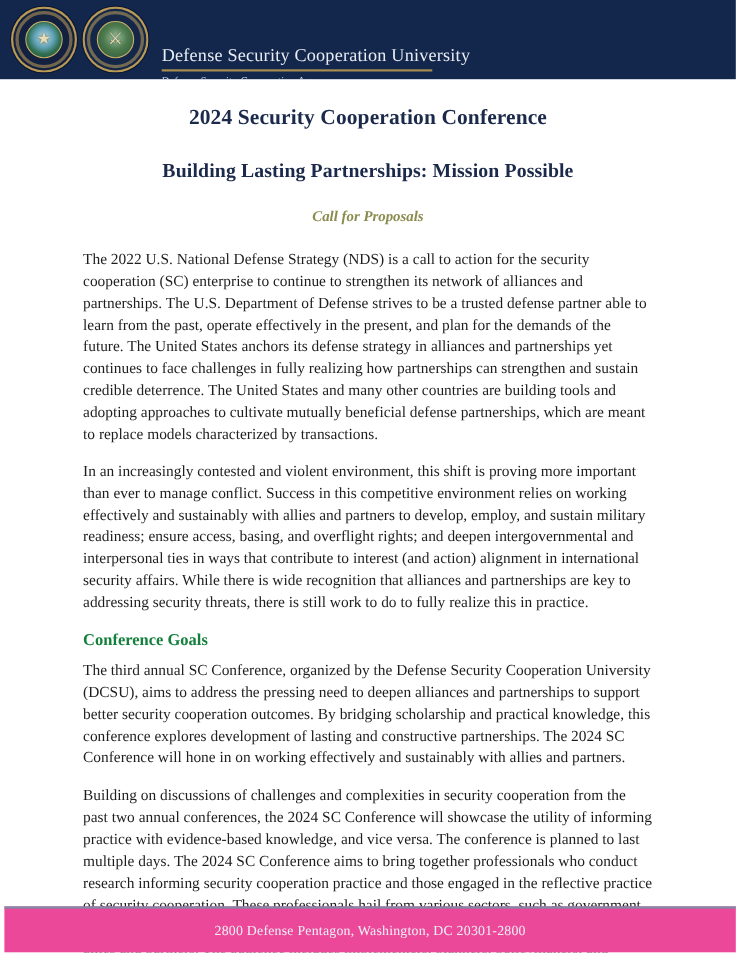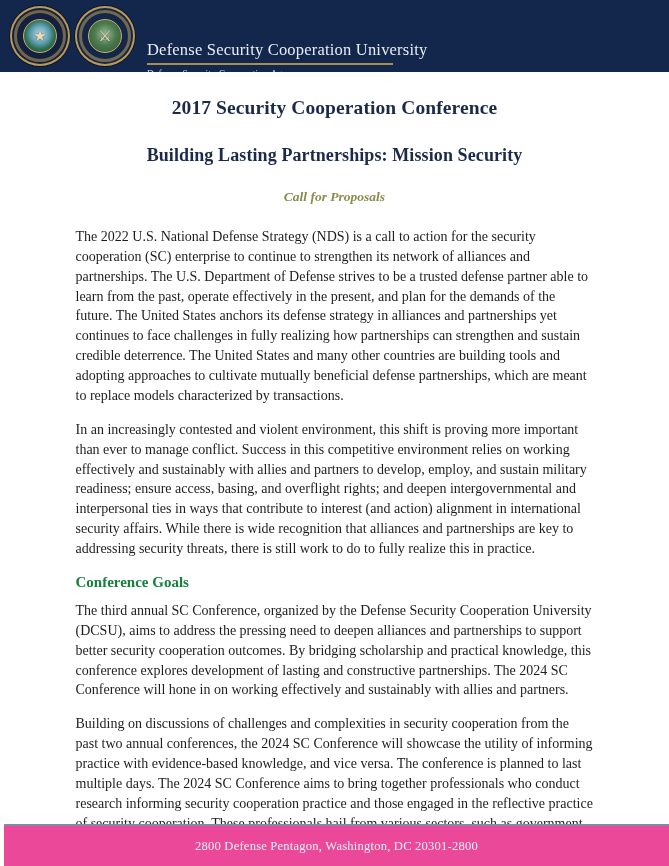--- a/index.html
+++ b/index.html
@@ -206,22 +206,22 @@
       <div class="gold-rule"></div>
       <div class="org-sub">Defense Security Cooperation Agency</div>
     </div>
 
   </div>
 </div>
 
 <div class="page">
 
   <div class="titles">
-    <div class="conf-title">2017 Security Cooperation Conference</div>
-    <div class="conf-theme">Building Lasting Partnerships: Mission Security</div>
+    <div class="conf-title">2024 Security Cooperation Conference</div>
+    <div class="conf-theme">Building Lasting Partnerships: Mission Possible</div>
     <div class="conf-cfp">Call for Proposals</div>
   </div>
 
   <div class="content">
     <p>The 2022 U.S. National Defense Strategy (NDS) is a call to action for the security cooperation (SC) enterprise to continue to strengthen its network of alliances and partnerships. The U.S. Department of Defense strives to be a trusted defense partner able to learn from the past, operate effectively in the present, and plan for the demands of the future. The United States anchors its defense strategy in alliances and partnerships yet continues to face challenges in fully realizing how partnerships can strengthen and sustain credible deterrence. The United States and many other countries are building tools and adopting approaches to cultivate mutually beneficial defense partnerships, which are meant to replace models characterized by transactions.</p>
     <p>In an increasingly contested and violent environment, this shift is proving more important than ever to manage conflict. Success in this competitive environment relies on working effectively and sustainably with allies and partners to develop, employ, and sustain military readiness; ensure access, basing, and overflight rights; and deepen intergovernmental and interpersonal ties in ways that contribute to interest (and action) alignment in international security affairs. While there is wide recognition that alliances and partnerships are key to addressing security threats, there is still work to do to fully realize this in practice.</p>
     <div class="section-head">Conference Goals</div>
     <p>The third annual SC Conference, organized by the Defense Security Cooperation University (DCSU), aims to address the pressing need to deepen alliances and partnerships to support better security cooperation outcomes. By bridging scholarship and practical knowledge, this conference explores development of lasting and constructive partnerships. The 2024 SC Conference will hone in on working effectively and sustainably with allies and partners.</p>
     <p>Building on discussions of challenges and complexities in security cooperation from the past two annual conferences, the 2024 SC Conference will showcase the utility of informing practice with evidence-based knowledge, and vice versa. The conference is planned to last multiple days. The 2024 SC Conference aims to bring together professionals who conduct research informing security cooperation practice and those engaged in the reflective practice of security cooperation. These professionals hail from various sectors, such as government, military, and private industry, to address how to work more effectively and sustainably with allies and partners. The audience includes implementers, planners, policymakers, and scholars who contribute to building lasting partnerships and collaborating with allies and partners to address global security challenges. The conference</p>
   </div>

